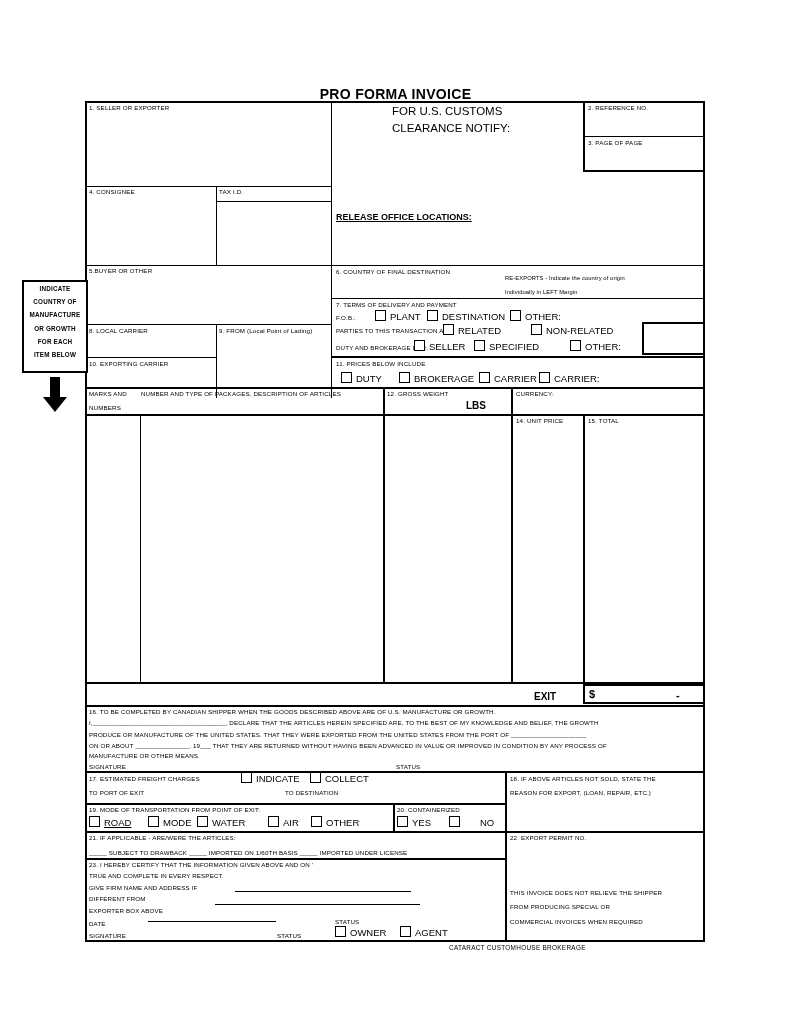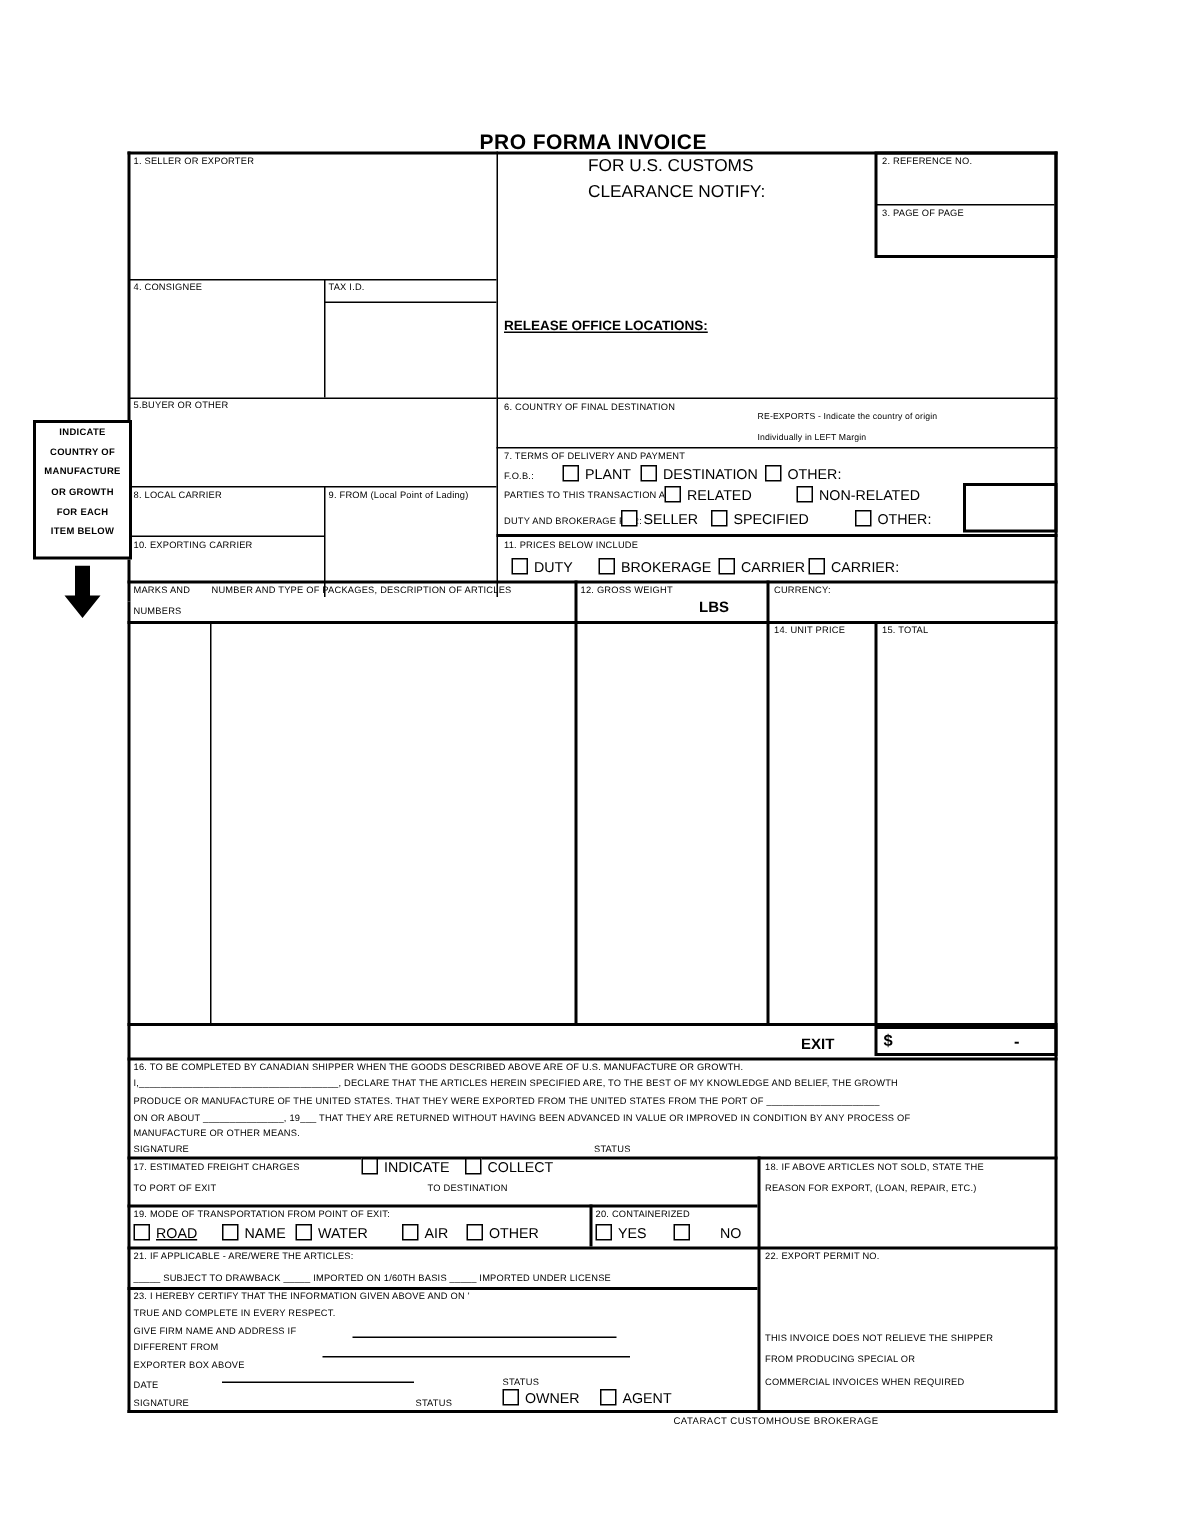--- a/index.html
+++ b/index.html
@@ -196,21 +196,21 @@
   <div class="lbl" style="left:285px;top:789px;">TO DESTINATION</div>
 
   <div class="lbl" style="left:510px;top:775px;">18. IF ABOVE ARTICLES NOT SOLD, STATE THE</div>
   <div class="lbl" style="left:510px;top:789px;">REASON FOR EXPORT, (LOAN, REPAIR, ETC.)</div>
 
   <div class="hl2 abs" style="left:85px;top:803px;width:420px;"></div>
   <div class="lbl" style="left:89px;top:806px;">19. MODE OF TRANSPORTATION FROM POINT OF EXIT:</div>
   <div class="cb" style="left:89px;top:816px;"></div>
   <div class="cbl" style="left:104px;top:817px;text-decoration:underline;">ROAD</div>
   <div class="cb" style="left:148px;top:816px;"></div>
-  <div class="cbl" style="left:163px;top:817px;">NAME</div>
+  <div class="cbl" style="left:163px;top:817px;">MODE</div>
   <div class="cb" style="left:197px;top:816px;"></div>
   <div class="cbl" style="left:212px;top:817px;">WATER</div>
   <div class="cb" style="left:268px;top:816px;"></div>
   <div class="cbl" style="left:283px;top:817px;">AIR</div>
   <div class="cb" style="left:311px;top:816px;"></div>
   <div class="cbl" style="left:326px;top:817px;">OTHER</div>
 
   <div class="vl2 abs" style="left:393px;top:803px;height:28px;"></div>
   <div class="lbl" style="left:397px;top:806px;">20. CONTAINERIZED</div>
   <div class="cb" style="left:397px;top:816px;"></div>

